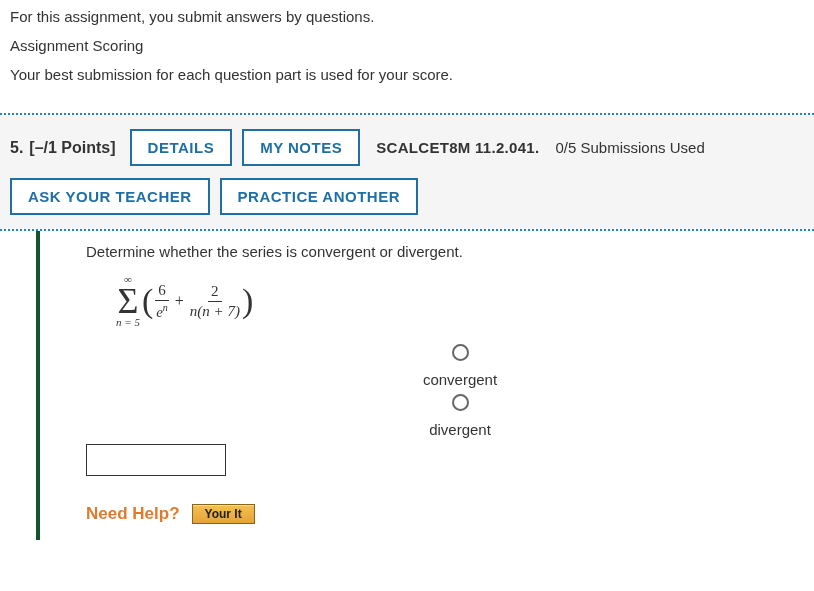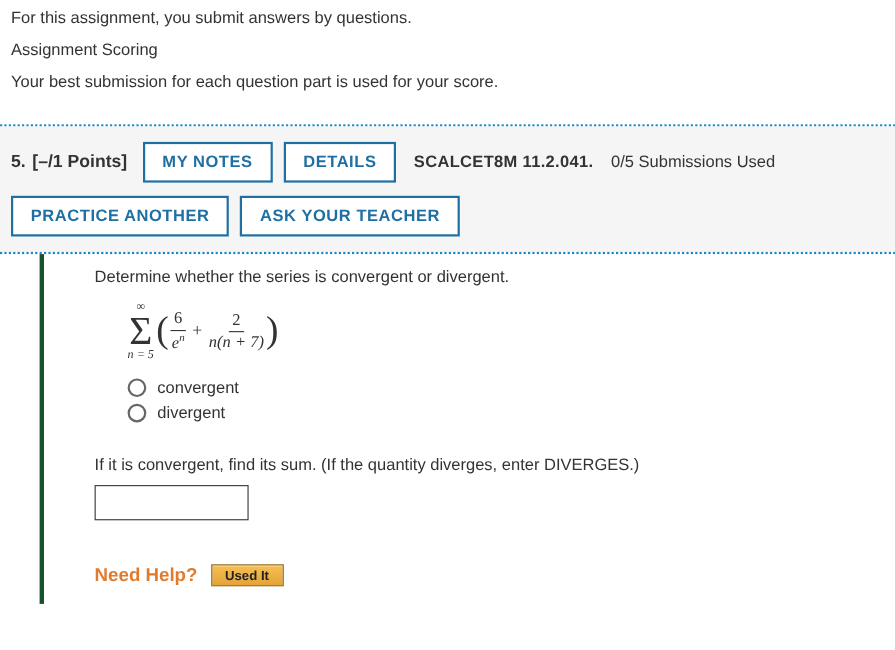--- a/index.html
+++ b/index.html
@@ -25,53 +25,53 @@
 .sigma { font-size: 36px; line-height: 0.9; }
 .sigma-bottom { font-size: 11px; font-style: italic; }
 .paren { font-size: 34px; line-height: 1; padding: 0 2px; }
 .frac-group { display: inline-flex; align-items: center; gap: 6px; }
 .frac { display: inline-flex; flex-direction: column; align-items: center; text-align: center; }
 .frac .num { font-size: 15px; padding: 0 3px 1px 3px; border-bottom: 1px solid #333; }
 .frac .den { font-size: 15px; padding-top: 1px; }
 .frac .den .it { font-style: italic; }
 .frac .den sup { font-size: 10px; font-style: italic; }
 .plus { font-size: 16px; }
-.radio-row { display: flex; align-items: center; gap: 10px; margin: 0 0 6px 30px; font-size: 15px; }
+.radio-row { display: flex; align-items: center; gap: 10px; margin: 0 0 6px 30px; font-size: 15px; flex-direction: column; }
 .radio { width: 17px; height: 17px; border: 2px solid #666; border-radius: 50%; display: inline-block; }
 .prompt2 { font-size: 15px; margin: 30px 0 10px 0; }
 .answer-input { width: 140px; height: 32px; border: 1px solid #333; padding: 4px 6px; font-size: 14px; font-family: inherit; }
-.need-help { display: flex; align-items: flex-start; gap: 12px; margin-top: 40px; }
+.need-help { display: flex; align-items: flex-start; gap: 12px; margin-top: 28px; }
 .need-help-label { color: #e07b2e; font-weight: bold; font-size: 17px; }
 .watch-btn { background: linear-gradient(#f5c054, #e5a337); border: 1px solid #8a6514; padding: 2px 12px; font-size: 12px; font-weight: bold; font-family: inherit; color: #222; cursor: pointer; box-shadow: inset 0 1px 0 rgba(255,255,255,.4); }
 </style>
 </head>
 <body>
 
 <div class="intro">
   <p>For this assignment, you submit answers by questions.</p>
   <p class="section-head">Assignment Scoring</p>
   <p>Your best submission for each question part is used for your score.</p>
 </div>
 
 <hr class="dotted-line">
 
 <div class="qheader">
   <div class="row">
     <span class="qnum">
       <span>5.</span>
       <span class="pts">[–/1 Points]</span>
     </span>
+    <button class="btn">DETAILS</button>
     <button class="btn">MY NOTES</button>
-    <button class="btn">DETAILS</button>
     <span class="scalcet">SCALCET8M 11.2.041.</span>
     <span class="subs">0/5 Submissions Used</span>
   </div>
   <div class="row">
+    <button class="btn">ASK YOUR TEACHER</button>
     <button class="btn">PRACTICE ANOTHER</button>
-    <button class="btn">ASK YOUR TEACHER</button>
   </div>
 </div>
 
 <hr class="dotted-line2">
 
 <div class="qbody">
   <p class="prompt">Determine whether the series is convergent or divergent.</p>
 
   <div class="series">
     <span class="sigma-wrap">
@@ -96,20 +96,19 @@
 
   <div class="radio-row">
     <span class="radio"></span>
     <span>convergent</span>
   </div>
   <div class="radio-row">
     <span class="radio"></span>
     <span>divergent</span>
   </div>
 
-  <p class="prompt2">If it is convergent, find its sum. (If the quantity diverges, enter DIVERGES.)</p>
   <input class="answer-input" type="text" value="" style="">
 
   <div class="need-help">
     <span class="need-help-label">Need Help?</span>
-    <button class="watch-btn">Used It</button>
+    <button class="watch-btn">Your It</button>
   </div>
 </div>
 
 </body></html>

